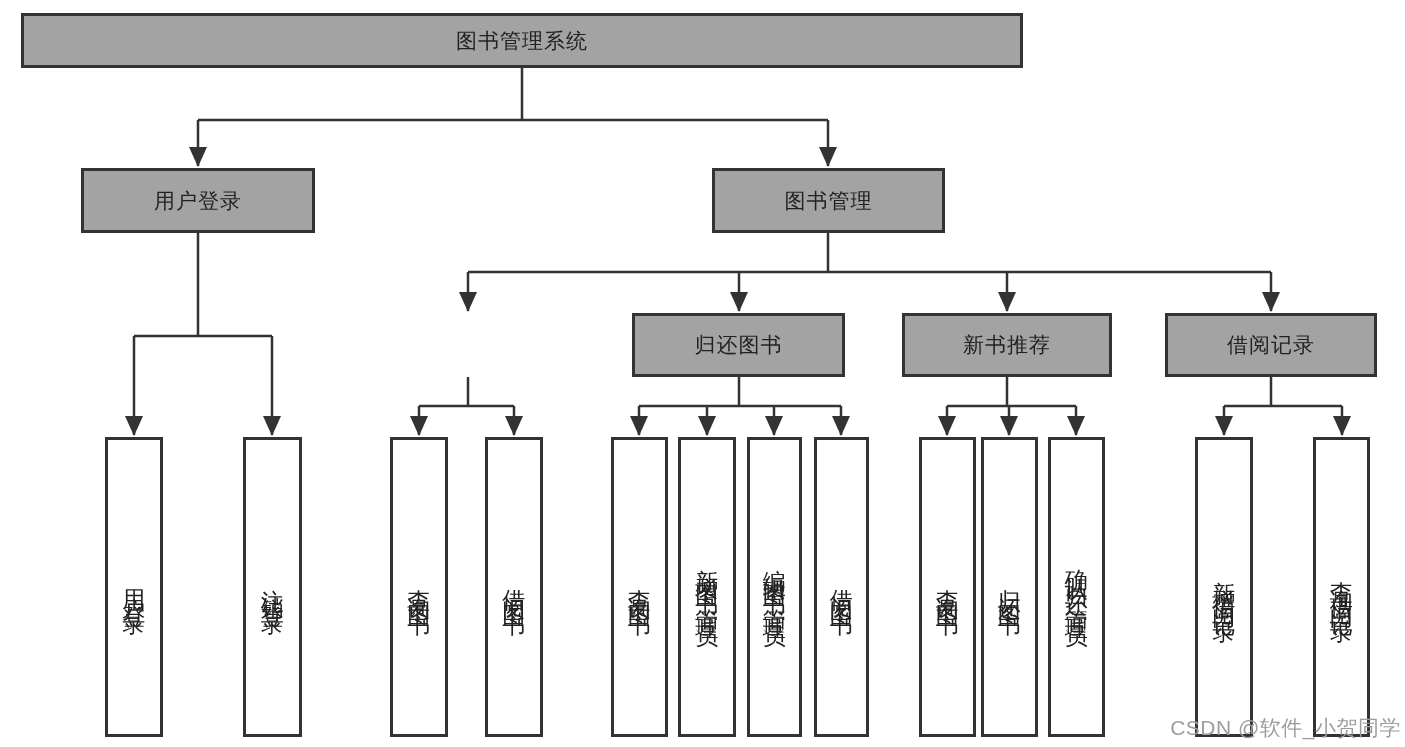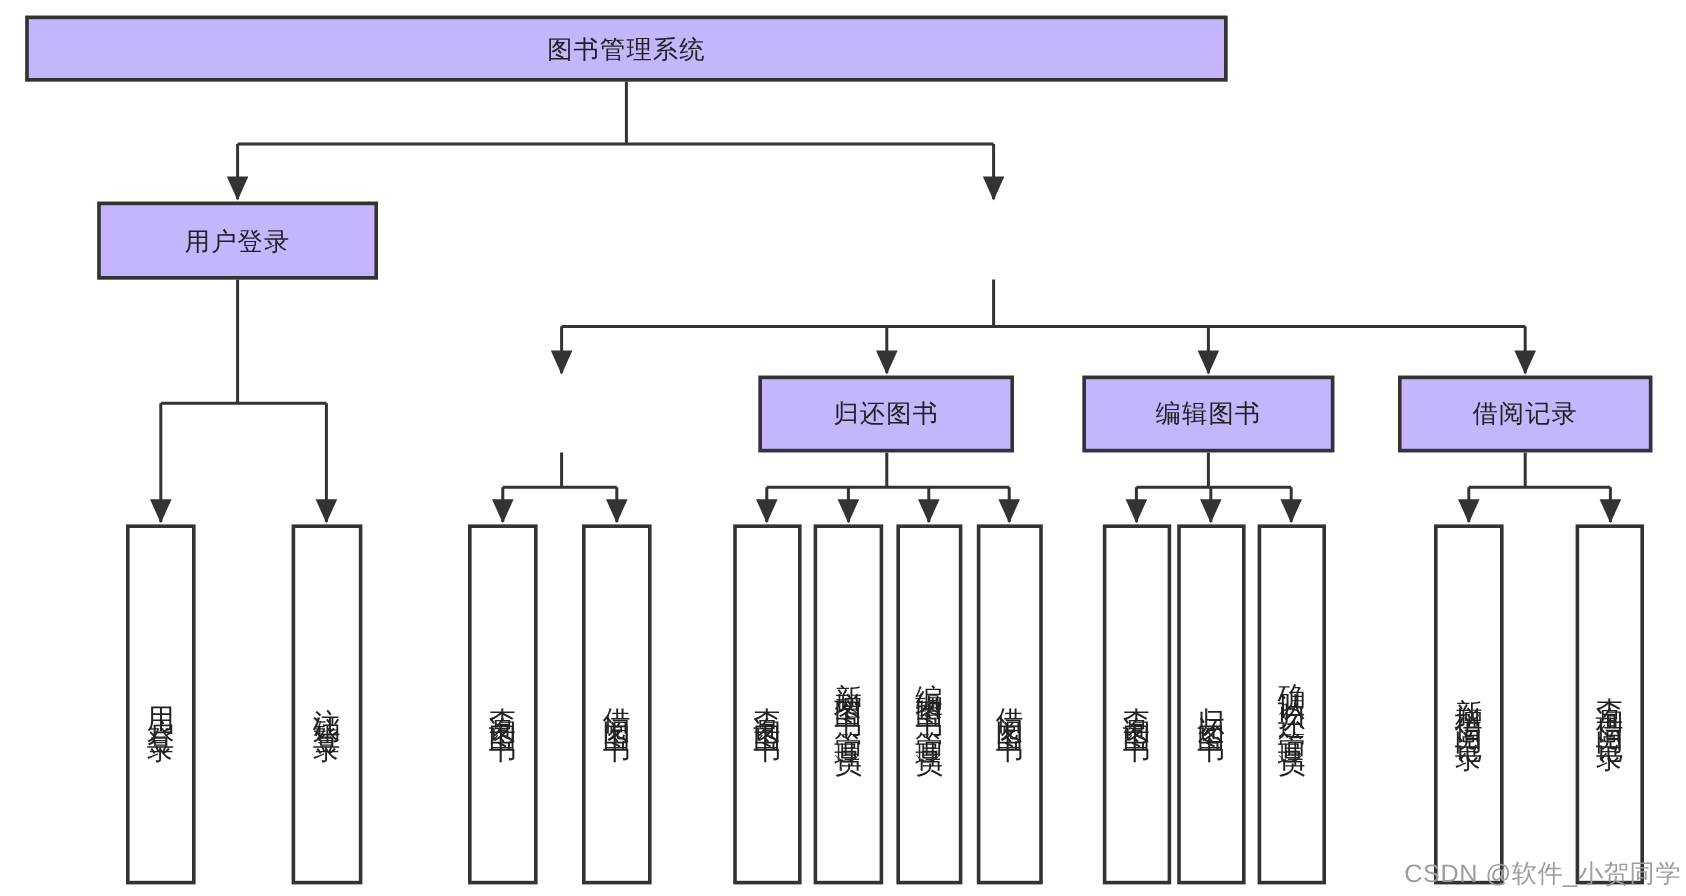--- a/index.html
+++ b/index.html
@@ -15,21 +15,21 @@
   .connectors { position: absolute; left: 0; top: 0; }
   .connectors path, .connectors line {
     stroke: var(--line, #333333);
     stroke-width: 2.5;
     fill: none;
   }
   .connectors marker path { fill: var(--line, #333333); stroke: none; }
   .hbox {
     position: absolute;
     border: 3px solid var(--line, #333333);
-    background: #c4b5fd;
+    background: #a3a3a3;
     display: flex;
     align-items: center;
     justify-content: center;
     font-size: 21px;
     font-weight: 500;
     letter-spacing: 1px;
     color: var(--text, #222222);
     z-index: 2;
   }
   .vbox {
@@ -101,23 +101,24 @@
       <line x1="1009" y1="406" x2="1009" y2="435" marker-end="url(#arrowhead)"></line>
       <line x1="1076" y1="406" x2="1076" y2="435" marker-end="url(#arrowhead)"></line>
       <line x1="1224" y1="406" x2="1224" y2="435" marker-end="url(#arrowhead)"></line>
       <line x1="1342" y1="406" x2="1342" y2="435" marker-end="url(#arrowhead)"></line>
     </g>
   </svg>
 
   <div class="hbox" style="left:21px; top:13px; width:1002px; height:55px">图书管理系统</div>
 
   <div class="hbox" style="left:81px; top:168px; width:234px; height:65px">用户登录</div>
+  <div class="hbox" style="left:712px; top:168px; width:233px; height:65px">图书管理</div>
 
   <div class="hbox" style="left:632px; top:313px; width:213px; height:64px">归还图书</div>
-  <div class="hbox" style="left:902px; top:313px; width:210px; height:64px">编辑图书</div>
+  <div class="hbox" style="left:902px; top:313px; width:210px; height:64px">新书推荐</div>
   <div class="hbox" style="left:1165px; top:313px; width:212px; height:64px">借阅记录</div>
 
   <div class="vbox" style="left:105px; width:58px">用户登录</div>
   <div class="vbox" style="left:243px; width:59px">注销登录</div>
 
   <div class="vbox" style="left:390px; width:58px">查询图书</div>
   <div class="vbox" style="left:485px; width:58px">借阅图书</div>
 
   <div class="vbox" style="left:611px; width:57px">查询图书</div>
   <div class="vbox" style="left:678px; width:58px">新增图书（管理员）</div>

